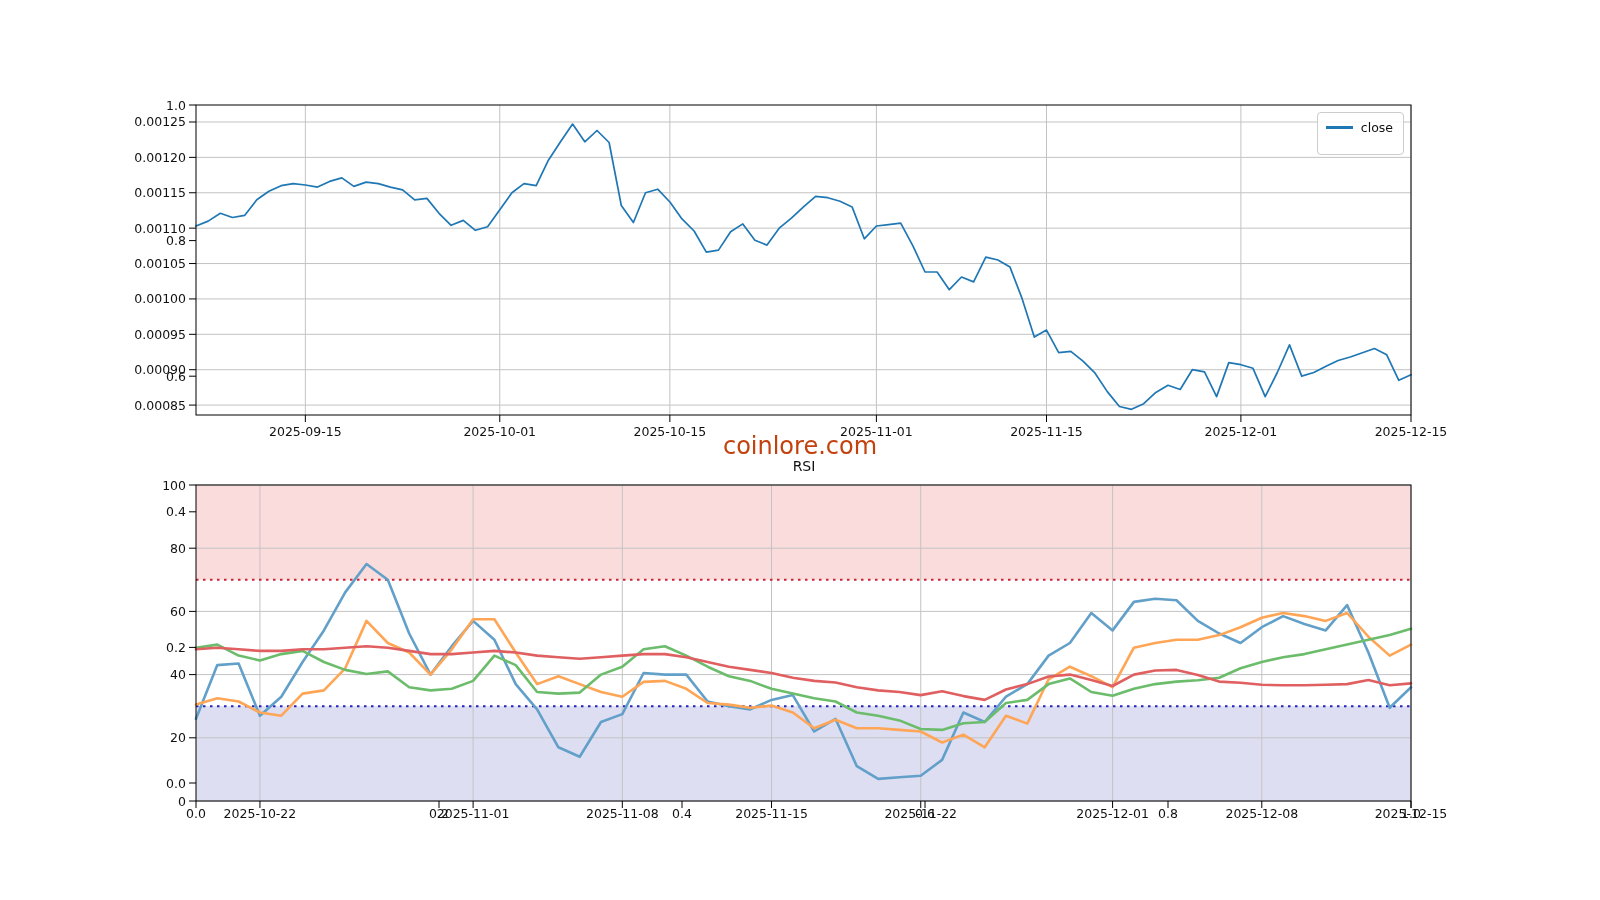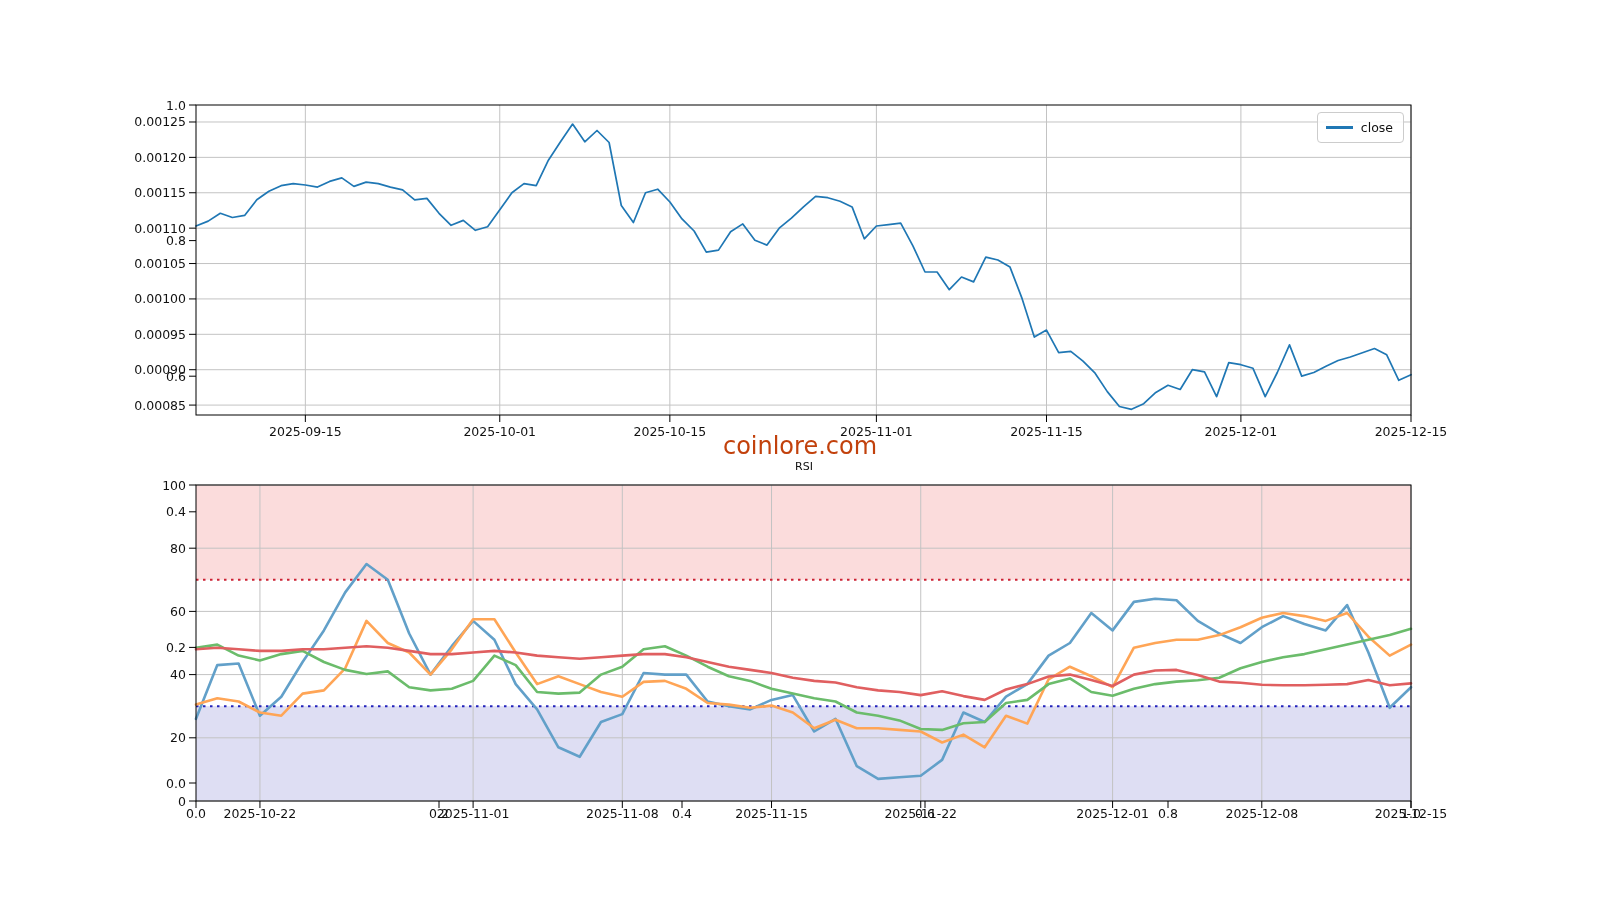--- a/index.html
+++ b/index.html
@@ -2,23 +2,23 @@
 <html><head>
 <meta charset="utf-8">
 <style>
   html,body{margin:0;padding:0;background:#ffffff;}
   .fig{position:relative;width:1600px;height:900px;background:#ffffff;overflow:hidden;
        font-family:"DejaVu Sans","Liberation Sans",sans-serif;}
   svg{position:absolute;left:0;top:0;}
   .watermark{position:absolute;left:800px;top:446px;transform:translate(-50%,-50%);
        font-size:24px;color:#c2410c;white-space:nowrap;}
   .rsi-title{position:absolute;left:804px;top:466px;transform:translate(-50%,-50%);
-       font-size:11px;color:#111111;white-space:nowrap;}
+       font-size:14px;color:#111111;white-space:nowrap;}
   .legend{position:absolute;background:rgba(255,255,255,0.85);border:1px solid #cccccc;
-       border-radius:4px;padding:4px 10px 4px 8px;box-sizing:border-box;margin-left:23px;}
+       border-radius:4px;padding:4px 10px 16px 8px;box-sizing:border-box;margin-left:23px;}
   .legend-row{display:flex;align-items:center;height:21px;white-space:nowrap;}
   .legend-swatch{display:inline-block;width:27px;height:0;border-top-style:solid;margin-right:8px;}
   .legend-label{font-size:12.5px;color:#111111;}
   .legend-close{right:196px;top:112px;}
   .legend-rsi{left:757px;top:588px;}
 </style>
 </head>
 <body>
 
 <div class="fig">

